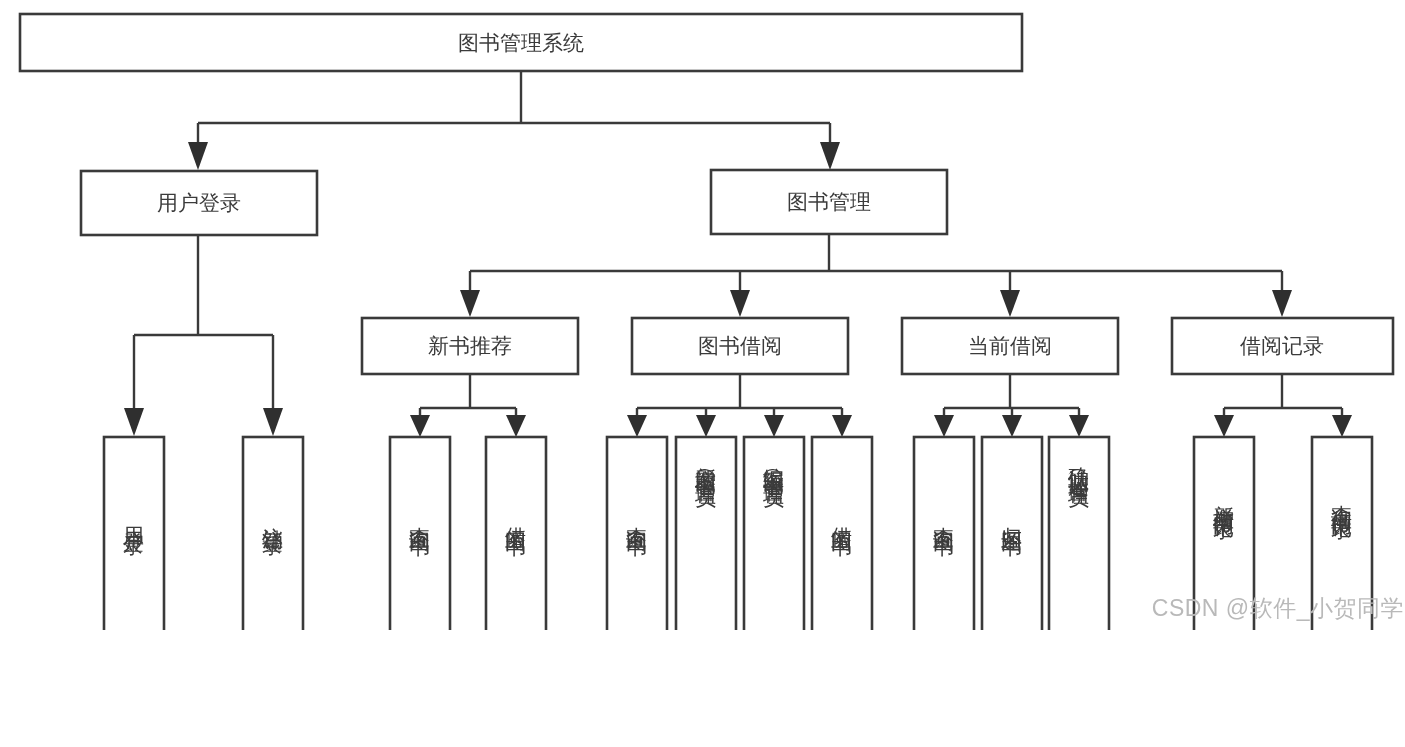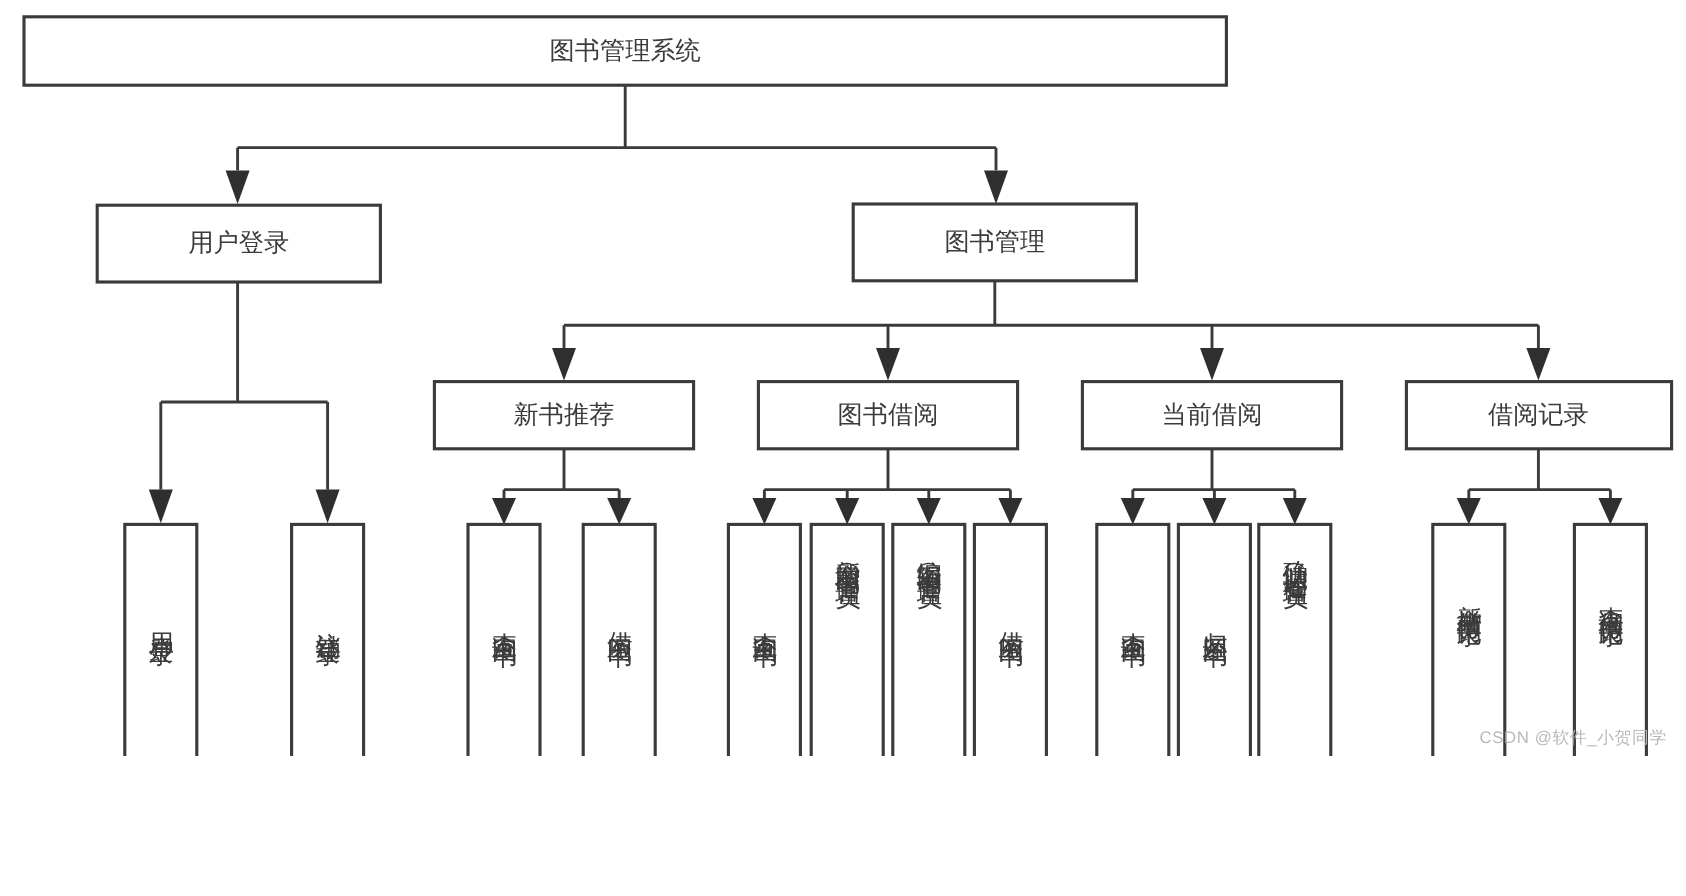--- a/index.html
+++ b/index.html
@@ -50,24 +50,24 @@
   .node-label-v {
     font-family: "Liberation Sans", "DejaVu Sans", sans-serif;
     font-size: 21px;
     fill: #3b3b3b;
     writing-mode: vertical-rl;
     text-orientation: upright;
     letter-spacing: 3px;
   }
   .watermark {
     position: absolute;
-    right: 16px;
+    right: 1px;
     bottom: 6px;
     font-family: "Liberation Sans", "DejaVu Sans", sans-serif;
-    font-size: 14px;
+    font-size: 23px;
     color: #b9b9b9;
     letter-spacing: 0.5px;
     white-space: nowrap;
     user-select: none;
     margin-left: 36px;
   }
 </style>
 </head>
 <body>
 

